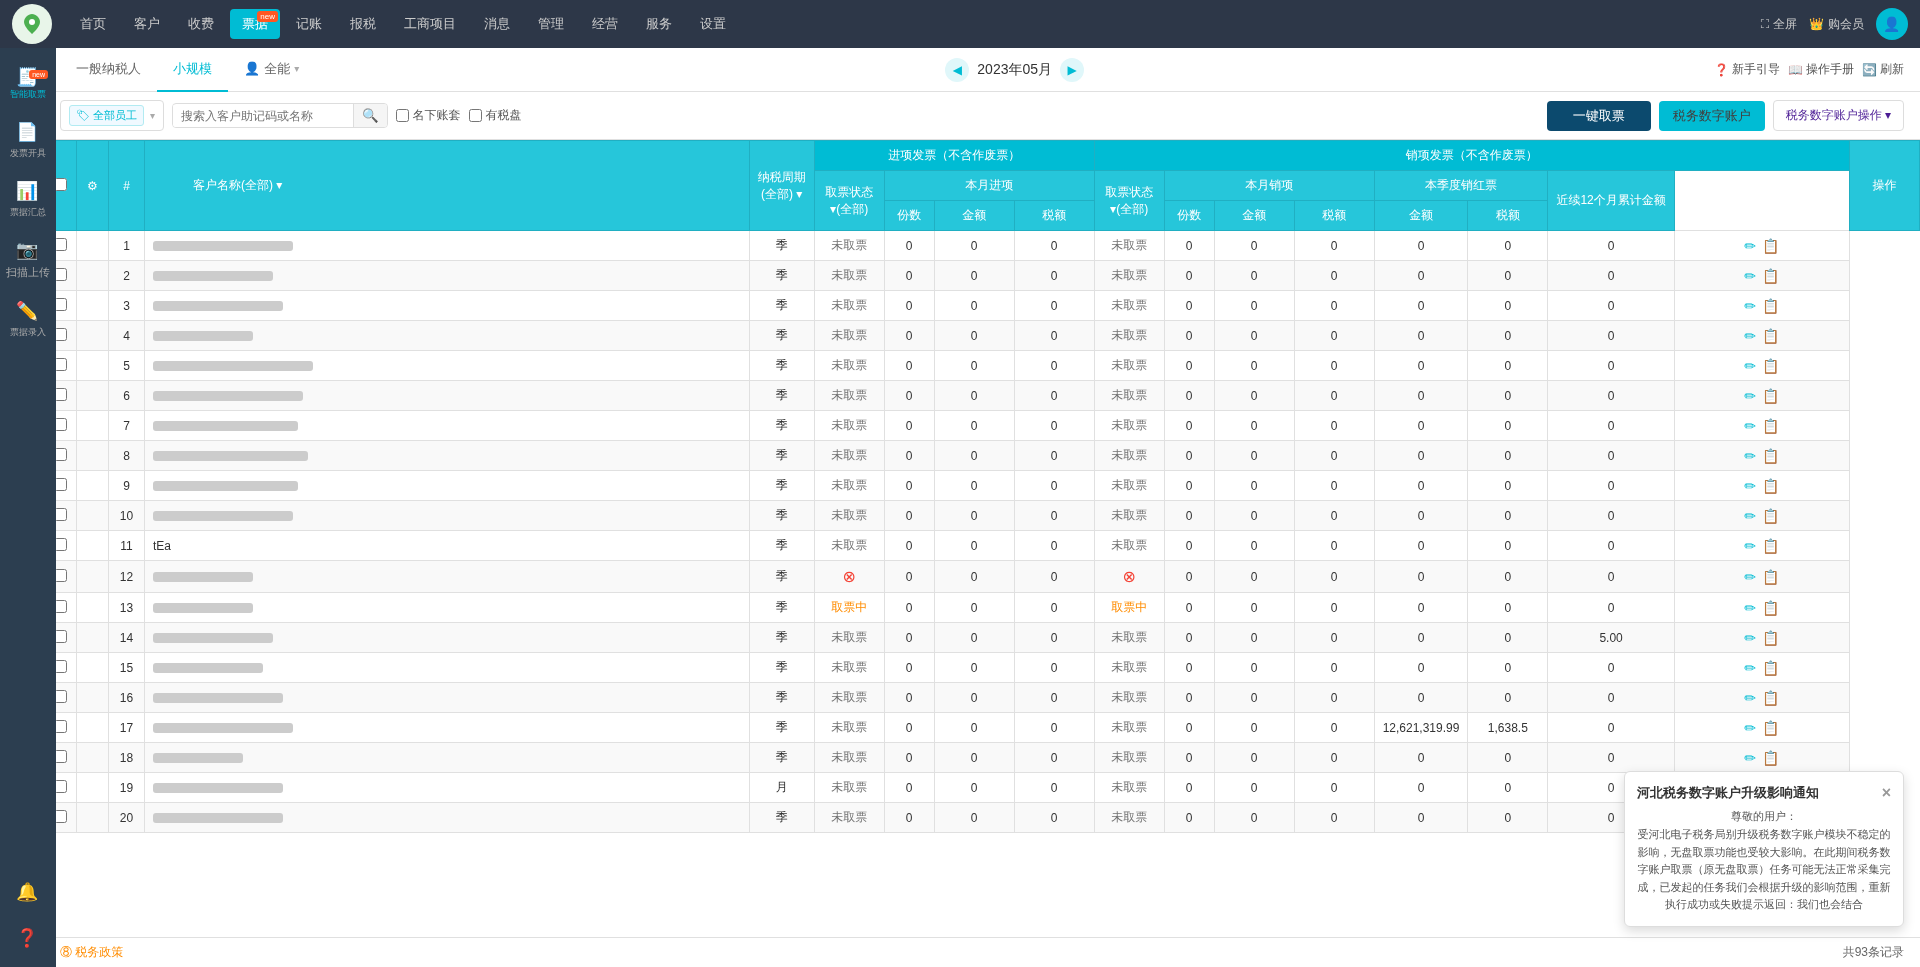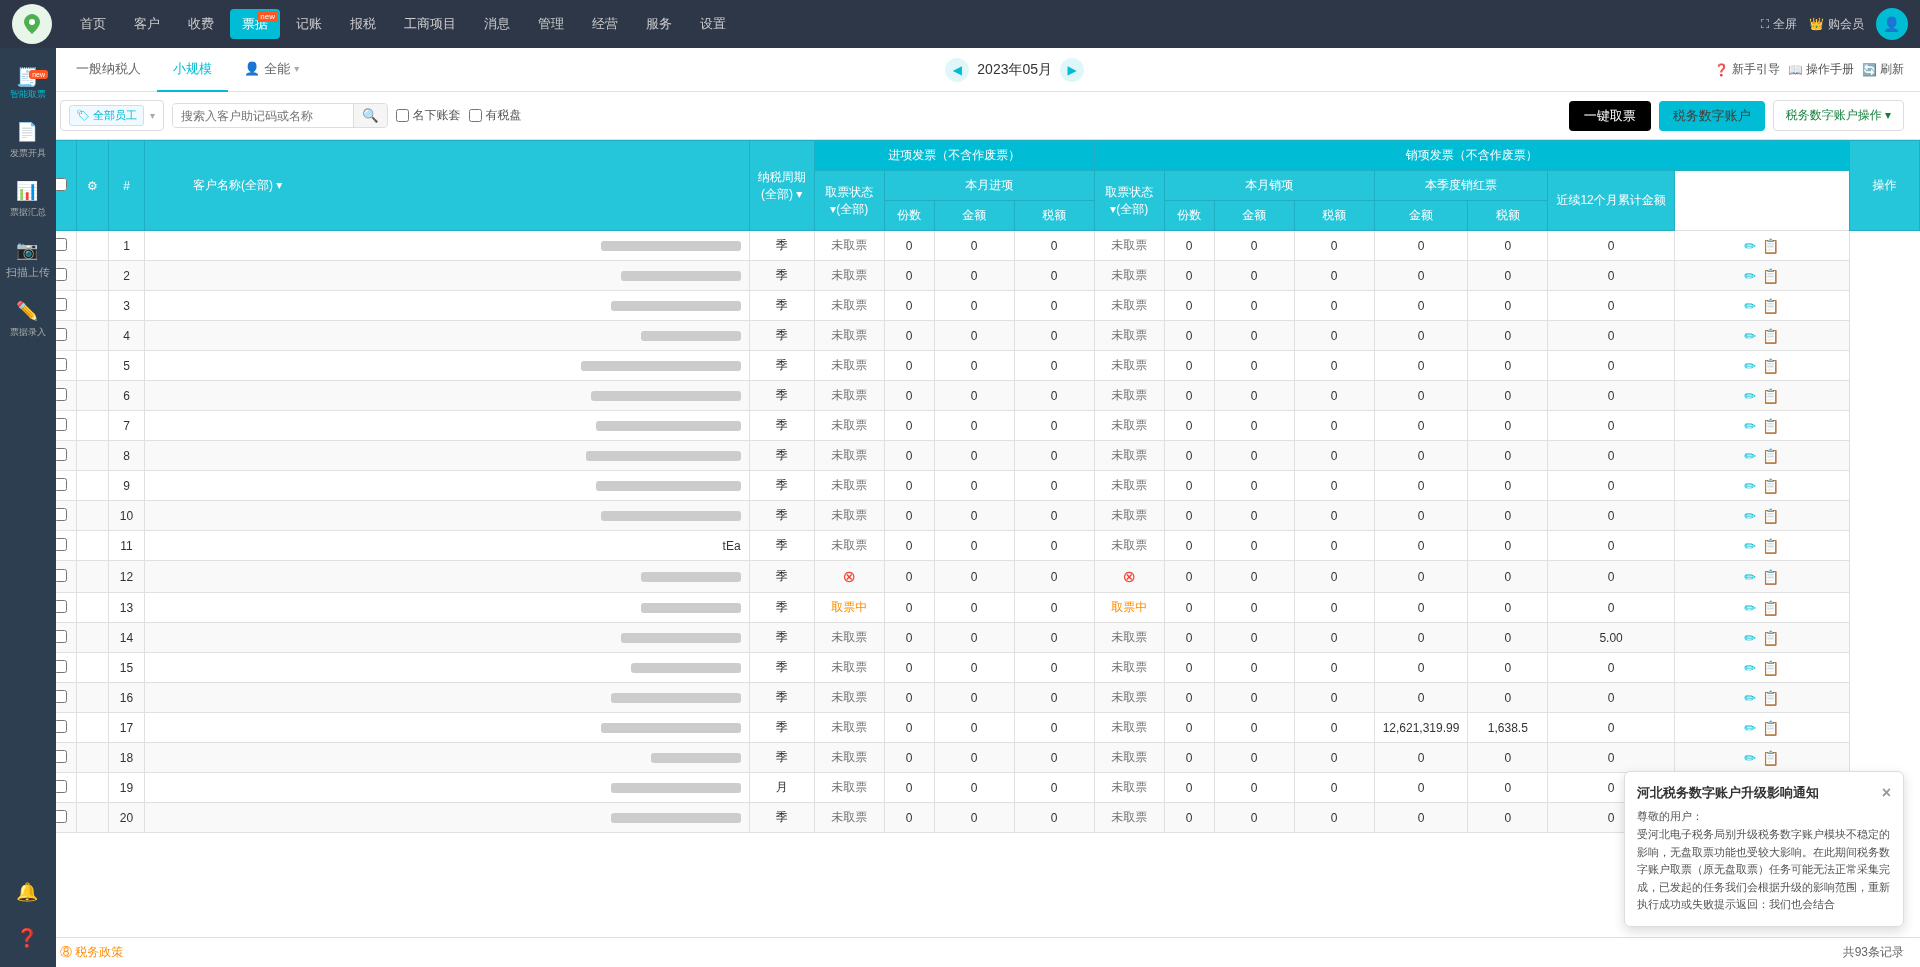--- a/index.html
+++ b/index.html
@@ -218,42 +218,42 @@
       color: #555;
       cursor: pointer;
     }
     .toolbar-right {
       margin-left: auto;
       display: flex;
       align-items: center;
       gap: 8px;
     }
     .btn-primary {
-      background: #000000;
+      background: #0c4a6e;
       color: #fff;
       border: none;
-      padding: 6px 15px;
+      padding: 6px 26px;
       border-radius: 4px;
       cursor: pointer;
       font-size: 13px;
       white-space: nowrap;
     }
     .btn-secondary {
       background: #00bcd4;
       color: #404040;
       border: none;
       padding: 6px 14px;
       border-radius: 4px;
       cursor: pointer;
       font-size: 13px;
       white-space: nowrap;
     }
     .btn-outline {
       background: #fff;
-      color: #15803d;
+      color: #4c1d95;
       border: 1px solid #ddd;
       padding: 6px 12px;
       border-radius: 4px;
       cursor: pointer;
       font-size: 12px;
       display: flex;
       align-items: center;
       gap: 4px;
     }
 
@@ -284,21 +284,21 @@
       background: #00bcd4;
     }
     tbody tr:nth-child(even) { background: #f9f9f9; }
     tbody td {
       padding: 6px 8px;
       border: 1px solid #e0e0e0;
       text-align: center;
       white-space: nowrap;
       color: #333;
     }
-    tbody td.text-left { text-align: right; }
+    tbody td.text-left { text-align: left; }
     .blurred-text {
       display: inline-block;
       background: #ccc;
       border-radius: 3px;
       height: 10px;
       vertical-align: middle;
     }
     .status-unget { color: #737373; }
     .status-getting { color: #ff8c00; }
     .status-error { color: #f44336; font-size: 16px; }
@@ -324,20 +324,21 @@
       color: #333;
       margin-bottom: 6px;
       display: flex;
       justify-content: space-between;
       align-items: center;
     }
     .notification-popup .popup-content {
       font-size: 11px;
       color: #555;
       line-height: 1.6;
+      text-align: center;
     }
     .popup-close-btn {
       cursor: pointer;
       color: #999;
       font-size: 16px;
     }
 
     
     .bottom-bar {
       background: #fff;

